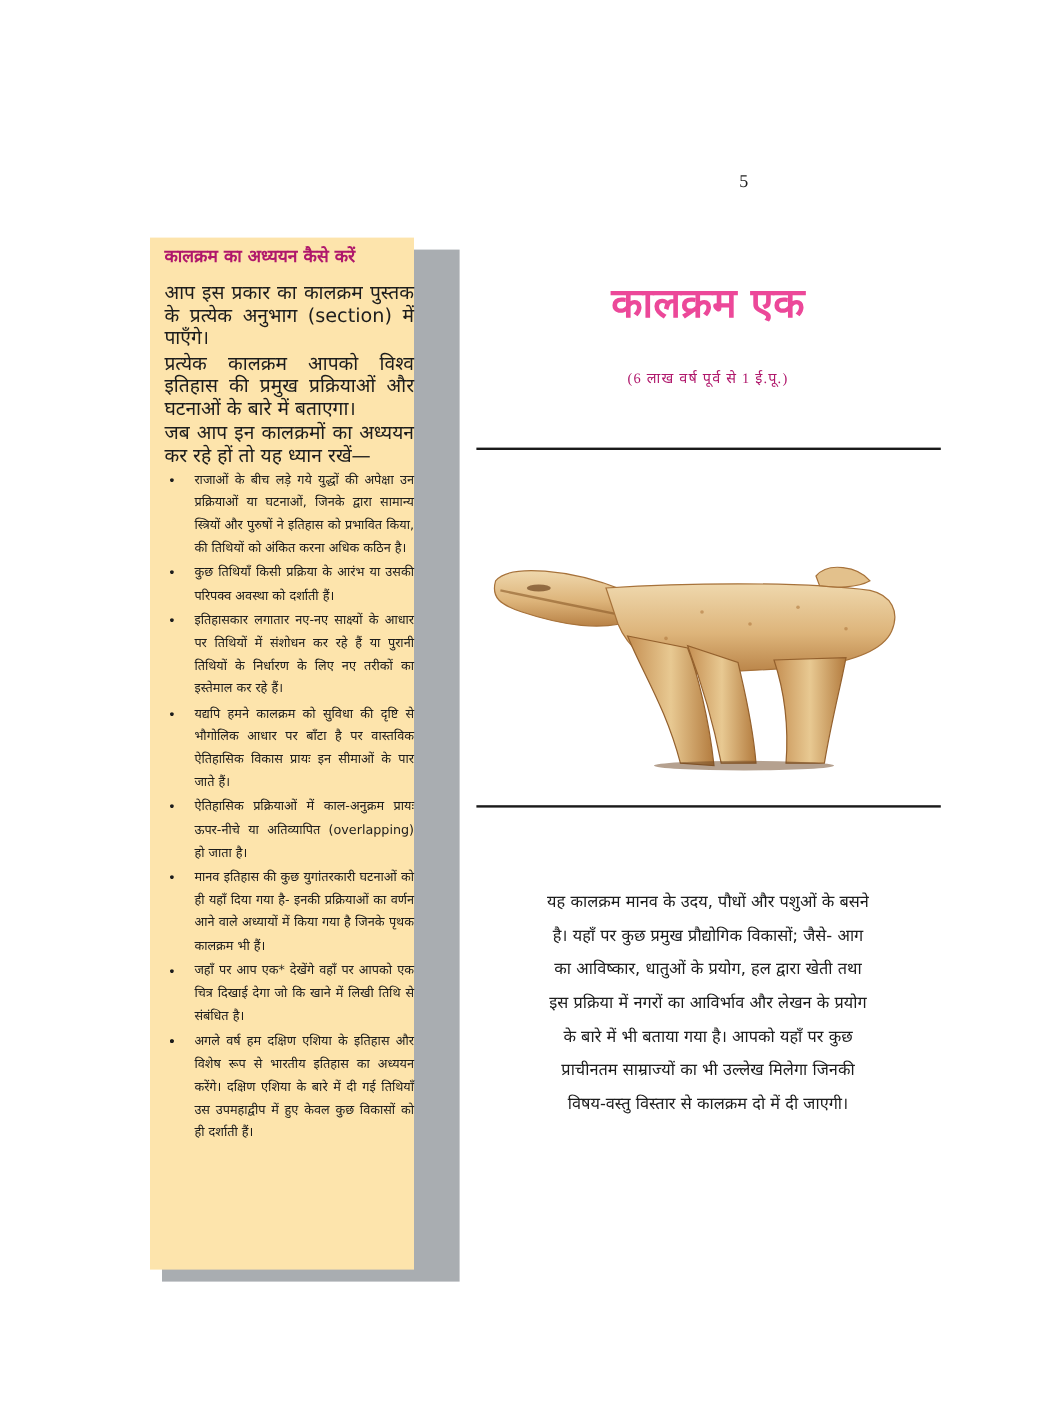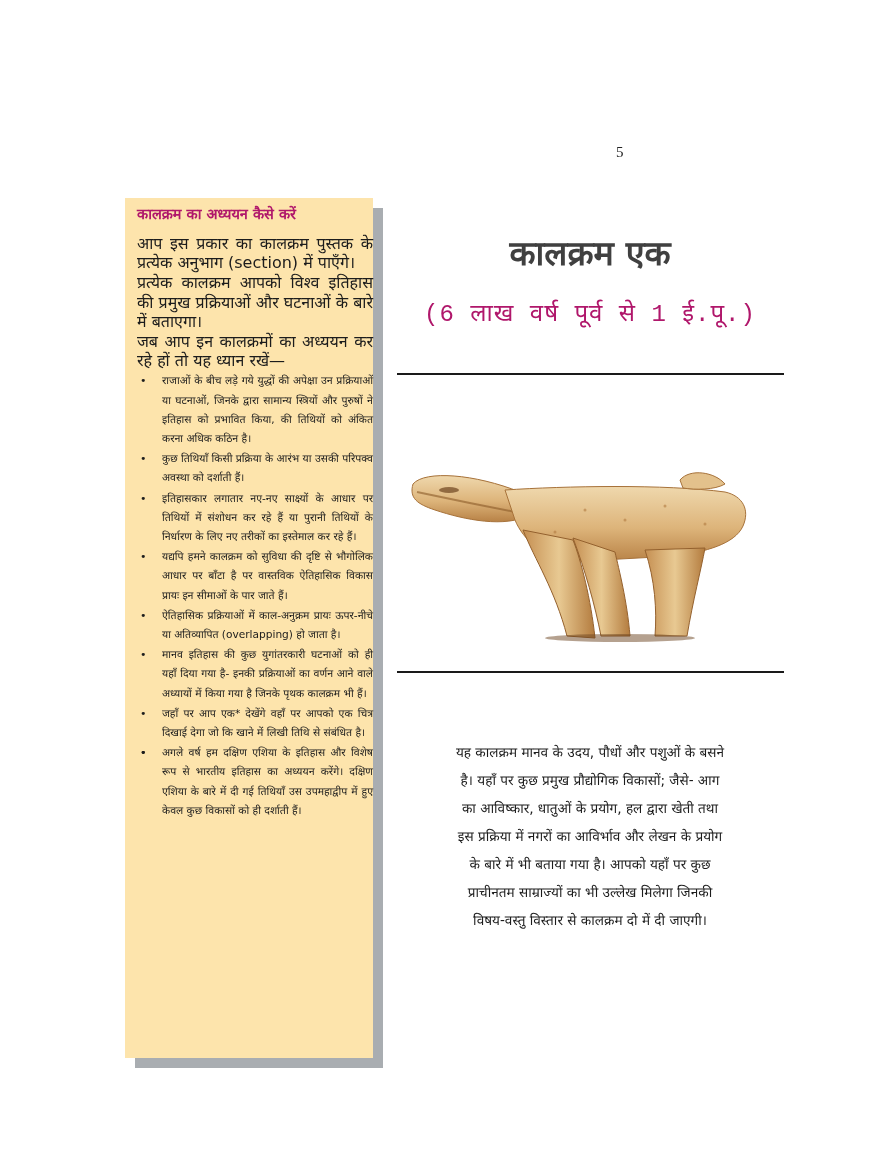--- a/index.html
+++ b/index.html
@@ -29,21 +29,21 @@
       left: 135px;
       top: 208px;
       width: 248px;
       height: 860px;
       background: #a9adb1;
     }
     .sidebar {
       position: absolute;
       left: 125px;
       top: 198px;
-      width: 248px;
+      width: 220px;
       height: 860px;
       background: #fde4ac;
       box-sizing: border-box;
       padding: 6px 0 0 12px;
     }
     .sidebar-title {
       font-family: "DejaVu Sans", sans-serif;
       font-weight: bold;
       font-size: 14.5px;
       color: #b0176b;
@@ -82,31 +82,31 @@
     
     .chapter-title {
       position: absolute;
       left: 396px;
       width: 388px;
       top: 228px;
       text-align: center;
       font-family: "DejaVu Sans", sans-serif;
       font-weight: bold;
       font-size: 34px;
-      color: #404040;
+      color: #ec4899;
       line-height: 50px;
     }
     .chapter-subtitle {
       position: absolute;
       left: 396px;
       width: 388px;
       top: 300px;
       text-align: center;
-      font-family: Liberation Mono, monospace;
-      font-size: 24px;
+      font-family: Liberation Serif, serif;
+      font-size: 12px;
       color: #b0176b;
       letter-spacing: 1px;
       line-height: 30px;
     }
     .rule {
       position: absolute;
       left: 397px;
       width: 387px;
       height: 2px;
       background: #1a1a1a;

